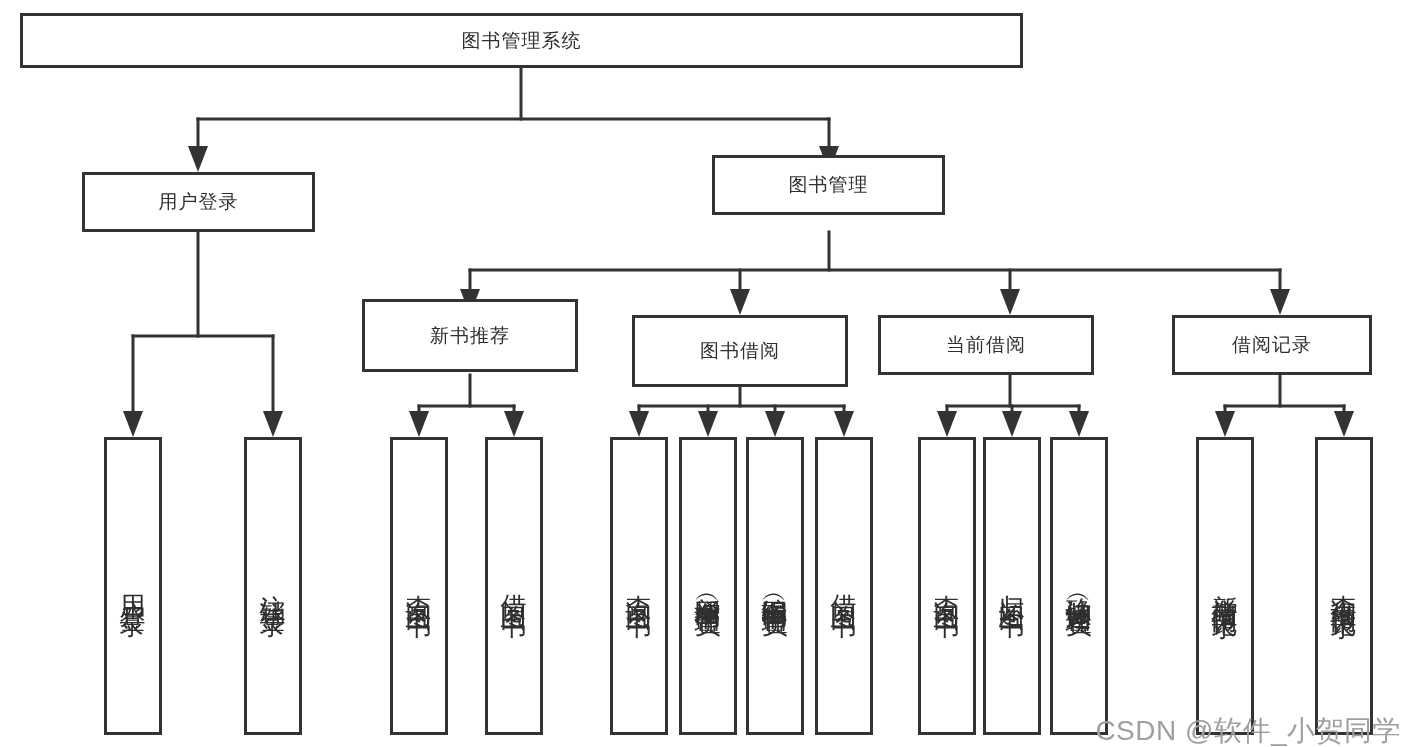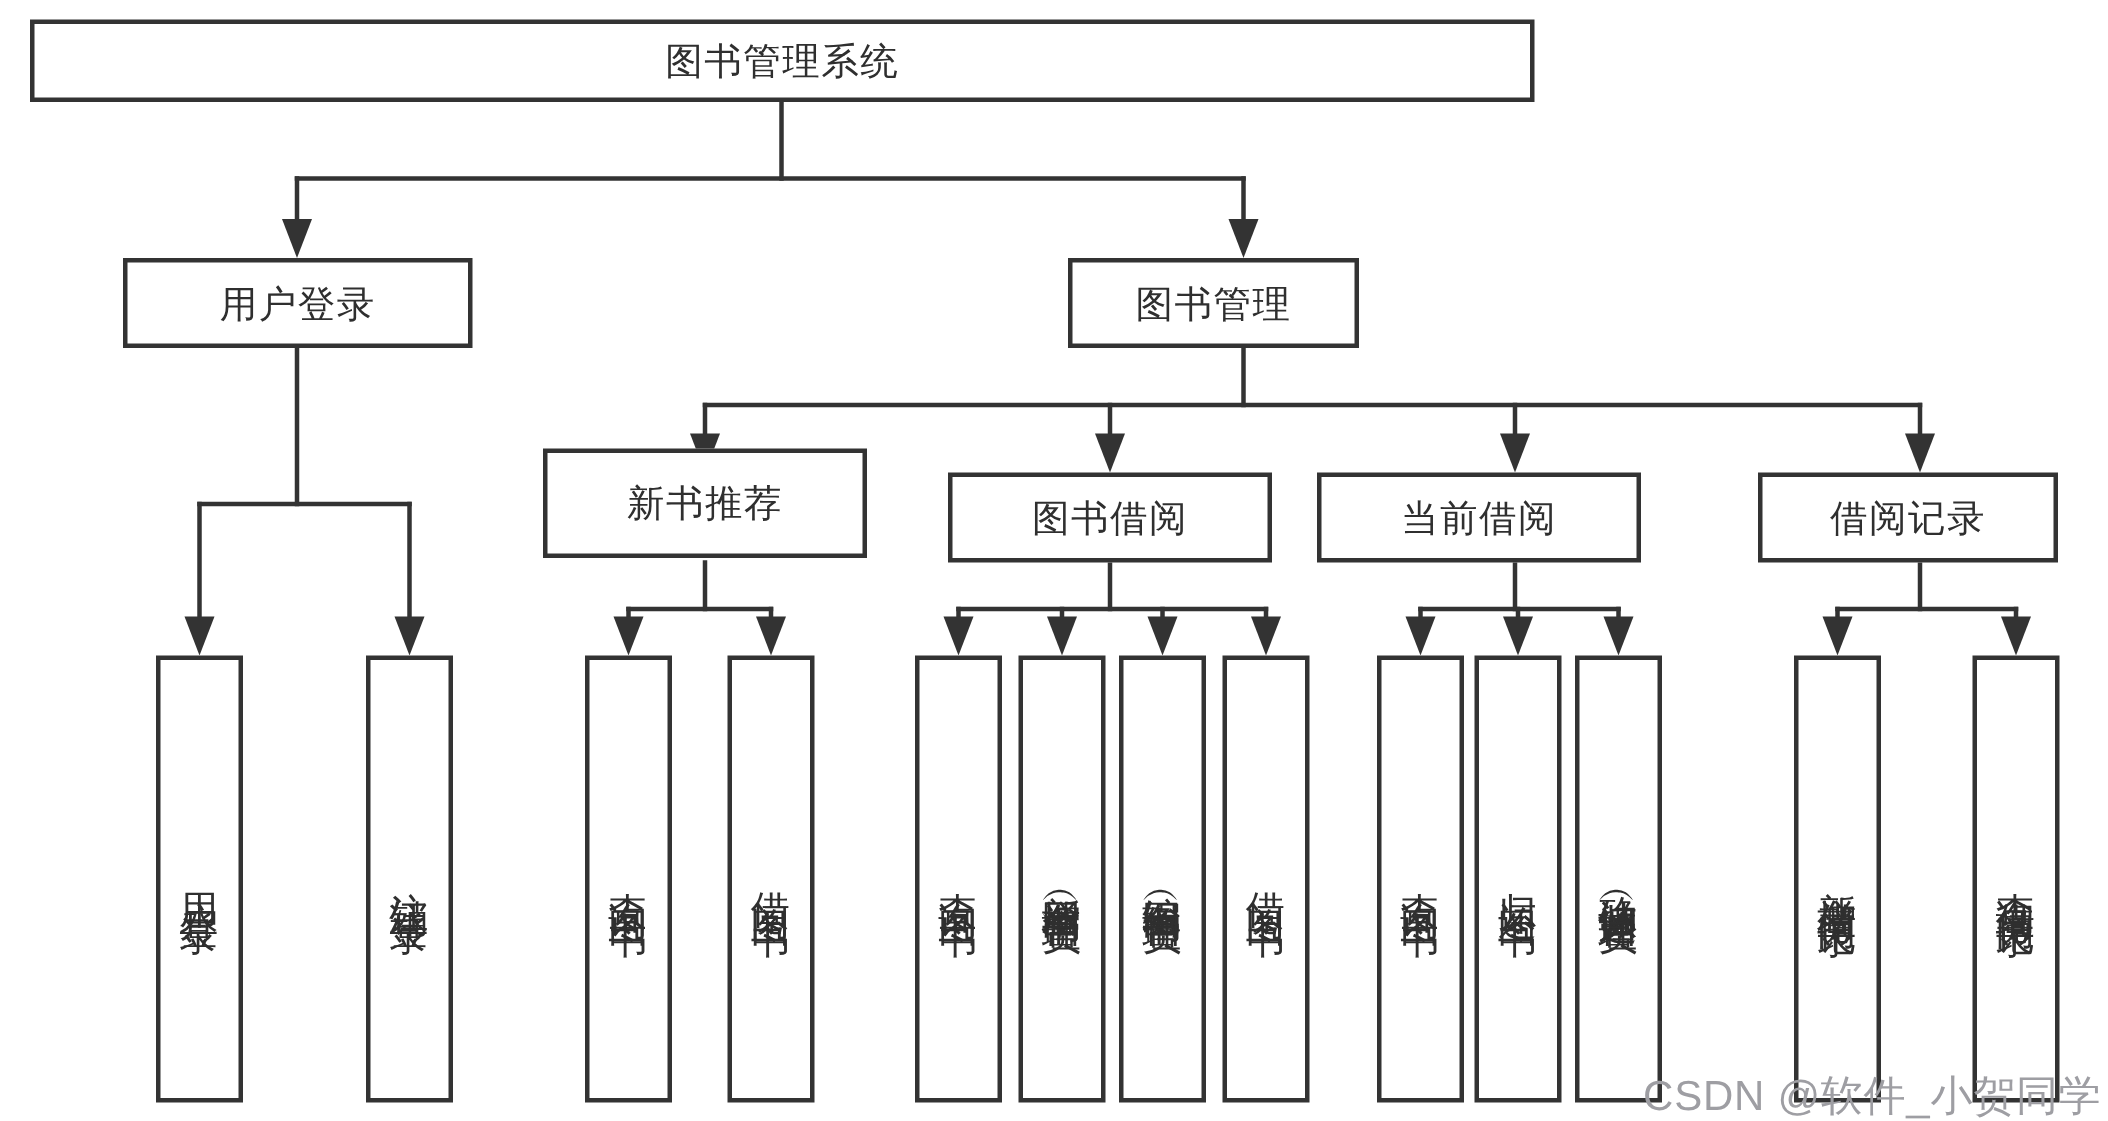--- a/index.html
+++ b/index.html
@@ -10,21 +10,21 @@
     font-family:"Liberation Sans", sans-serif;
   }
   .connectors{position:absolute;left:0;top:0;z-index:1;}
   .box{
     position:absolute;z-index:2;box-sizing:border-box;
     border:3px solid var(--line,#333333);
     background:var(--bg,#ffffff);
     display:flex;align-items:center;justify-content:center;
     color:var(--text,#2f2f2f);
   }
-  .h-box{font-size:25px;letter-spacing:1px;}
+  .h-box{font-size:19px;letter-spacing:1px;}
   .v-box{
     writing-mode:vertical-rl;text-orientation:mixed;
     font-size:26px;line-height:1;letter-spacing:6px;
     padding:4px 0;
   }
   .watermark{
     position:absolute;z-index:5;right:4px;top:712px;
     font-size:28px;color:var(--wm,#9e9ea3);letter-spacing:0.5px;
     white-space:nowrap;
     margin-left:44px;
@@ -104,28 +104,28 @@
     </g>
   </svg>
 
   <div class="box h-box" style="left:20px;top:13px;width:1003px;height:55px">
     <span>图书管理系统</span>
   </div>
 
   <div class="box h-box" style="left:82px;top:172px;width:233px;height:60px">
     <span>用户登录</span>
   </div>
-  <div class="box h-box" style="left:712px;top:172px;width:194px;height:60px">
+  <div class="box h-box" style="left:712px;top:155px;width:233px;height:60px">
     <span>图书管理</span>
   </div>
 
   <div class="box h-box" style="left:362px;top:299px;width:216px;height:73px">
     <span>新书推荐</span>
   </div>
-  <div class="box h-box" style="left:632px;top:315px;width:216px;height:60px">
+  <div class="box h-box" style="left:632px;top:315px;width:216px;height:72px">
     <span>图书借阅</span>
   </div>
   <div class="box h-box" style="left:878px;top:315px;width:216px;height:60px">
     <span>当前借阅</span>
   </div>
   <div class="box h-box" style="left:1172px;top:315px;width:200px;height:60px">
     <span>借阅记录</span>
   </div>
 
   <div class="box v-box" style="left:104px;top:437px;width:58px;height:298px">

